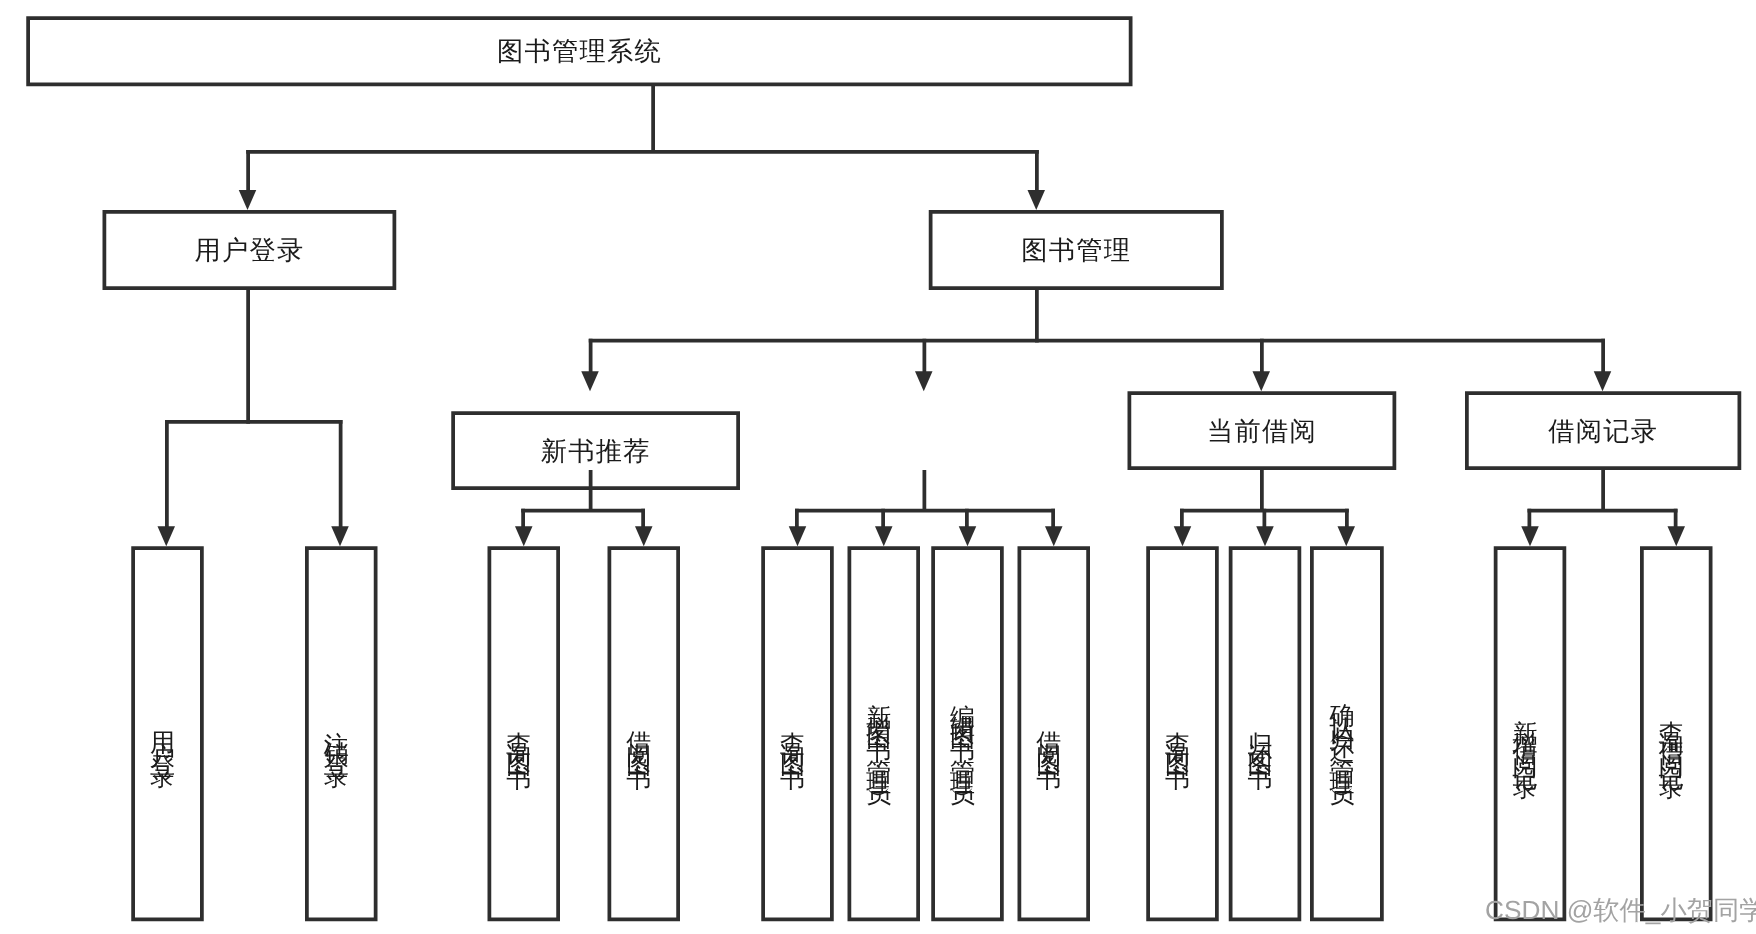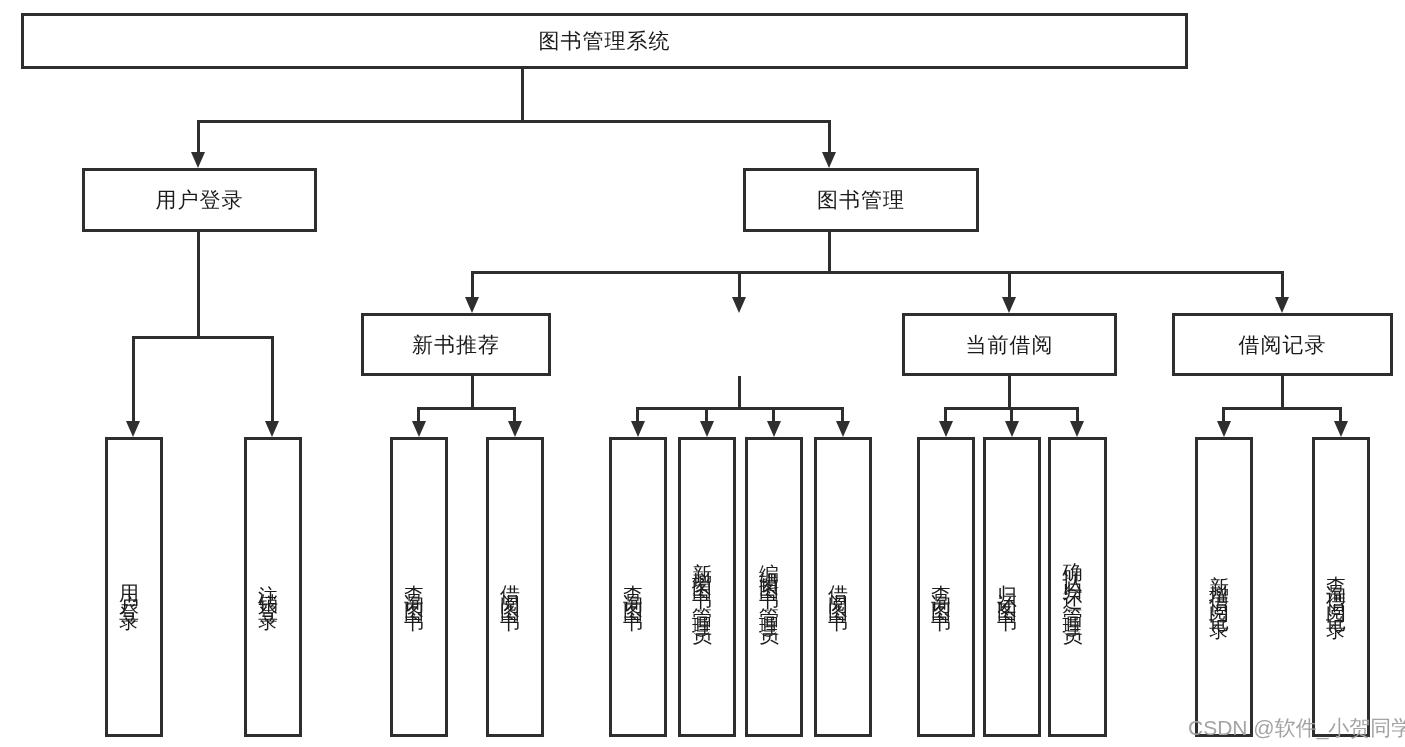--- a/index.html
+++ b/index.html
@@ -58,21 +58,21 @@
     color:var(--watermark);
     white-space:nowrap;
     z-index:6;
   }
 </style>
 </head>
 <body>
 
 <div class="canvas">
 
-  <div class="box" style="left:21px;top:13px;width:1167px;height:56px">
+  <div class="box" style="left:21px;top:13px;width:885px;height:56px">
     <span class="hlabel">图书管理系统</span>
   </div>
 
   <div class="line" style="left:521px;top:68px;width:3px;height:53px"></div>
   <div class="line" style="left:197px;top:120px;width:634px;height:3px"></div>
   <div class="line" style="left:197px;top:120px;width:3px;height:34px"></div>
   <div class="arrow" style="left:191px;top:152px"></div>
   <div class="line" style="left:828px;top:120px;width:3px;height:34px"></div>
   <div class="arrow" style="left:822px;top:152px"></div>
 
@@ -94,21 +94,21 @@
   <div class="line" style="left:471px;top:271px;width:813px;height:3px"></div>
   <div class="line" style="left:471px;top:271px;width:3px;height:28px"></div>
   <div class="arrow" style="left:465px;top:297px"></div>
   <div class="line" style="left:738px;top:271px;width:3px;height:28px"></div>
   <div class="arrow" style="left:732px;top:297px"></div>
   <div class="line" style="left:1008px;top:271px;width:3px;height:28px"></div>
   <div class="arrow" style="left:1002px;top:297px"></div>
   <div class="line" style="left:1281px;top:271px;width:3px;height:28px"></div>
   <div class="arrow" style="left:1275px;top:297px"></div>
 
-  <div class="box" style="left:361px;top:313px;width:190px;height:63px">
+  <div class="box" style="left:361px;top:329px;width:231px;height:63px">
     <span class="hlabel">新书推荐</span>
   </div>
   <div class="box" style="left:902px;top:313px;width:215px;height:63px">
     <span class="hlabel">当前借阅</span>
   </div>
   <div class="box" style="left:1172px;top:313px;width:221px;height:63px">
     <span class="hlabel">借阅记录</span>
   </div>
 
   <div class="line" style="left:471px;top:376px;width:3px;height:33px"></div>

